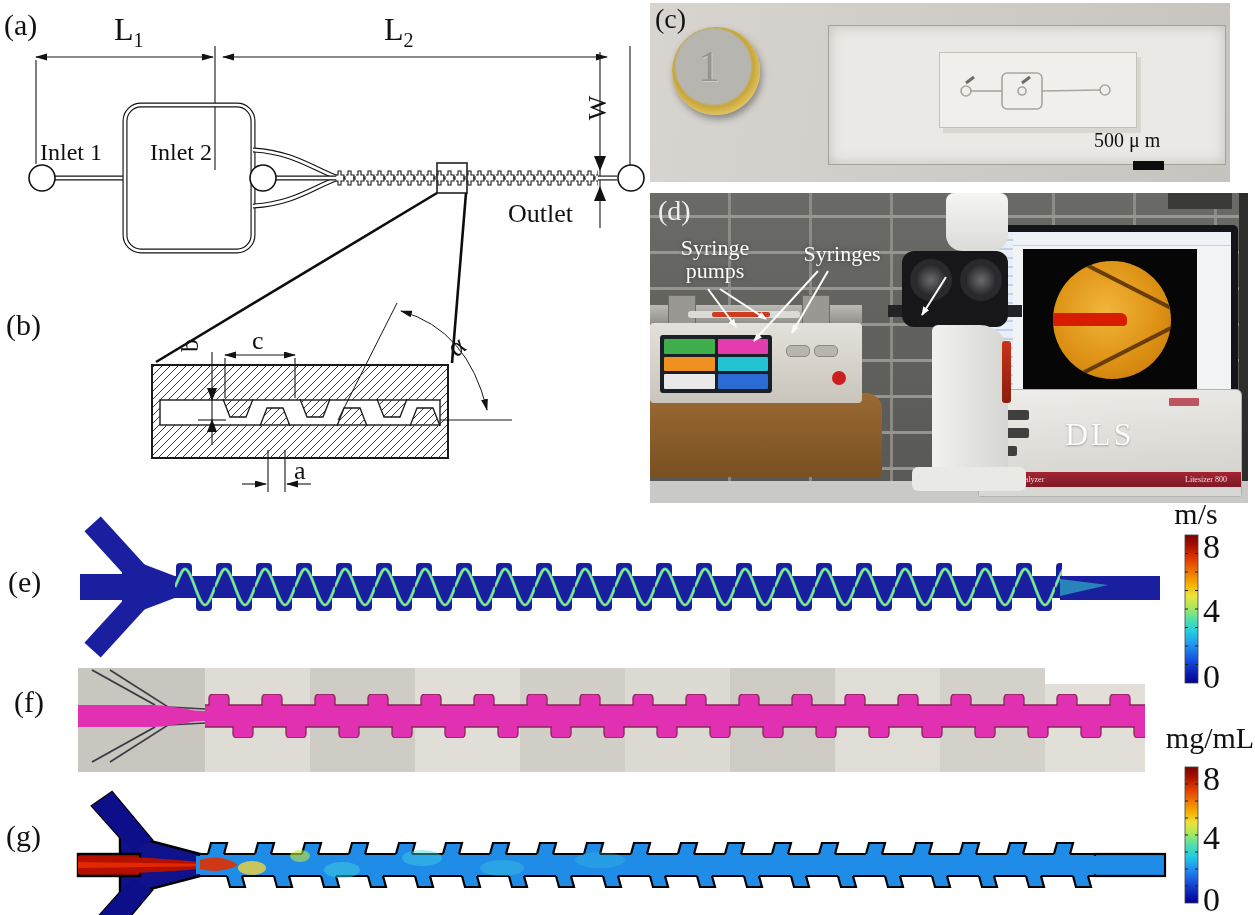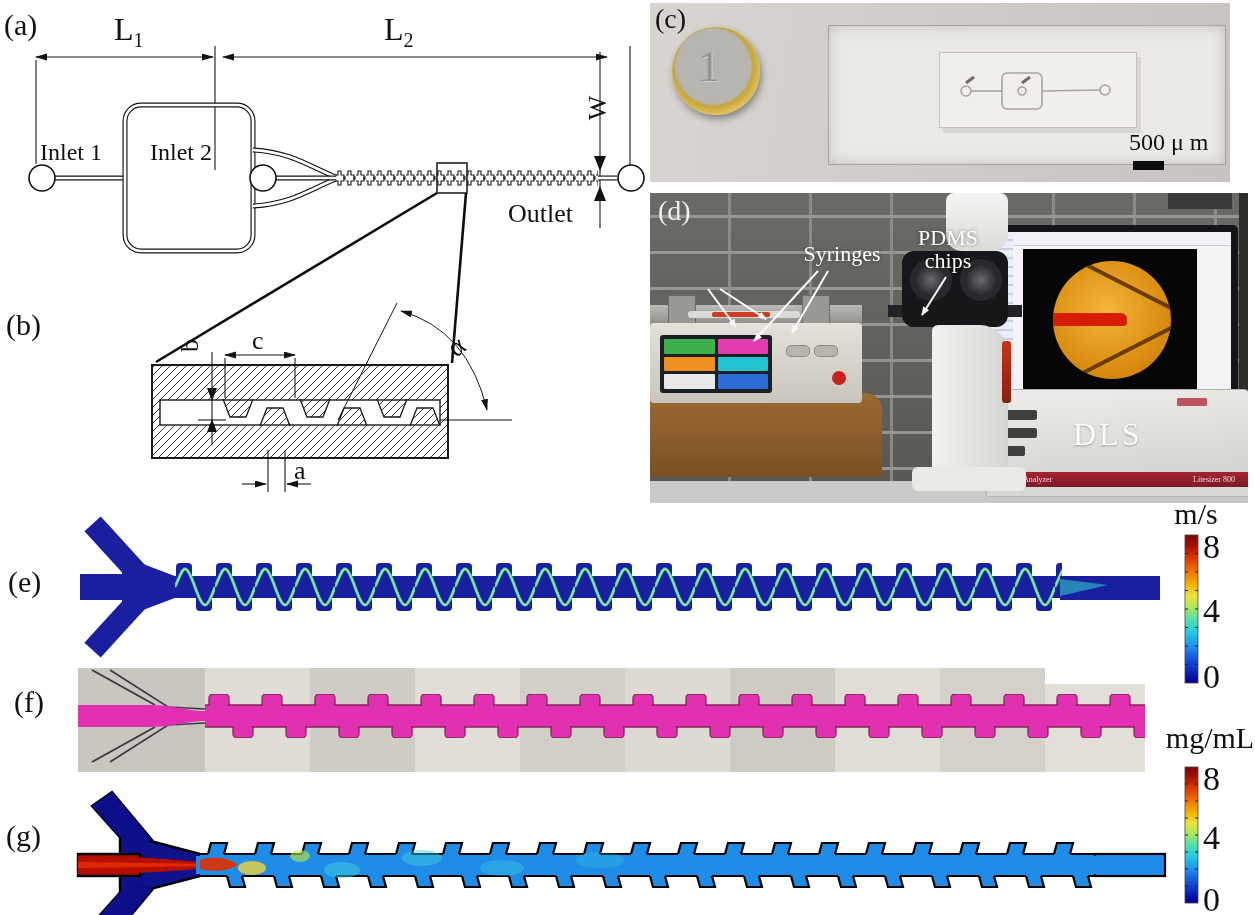--- a/index.html
+++ b/index.html
@@ -30,21 +30,21 @@
   .c-label{position:absolute;left:5px;top:0px;font-size:28px;color:#111}
   .c-coin{position:absolute;left:22px;top:24px;width:88px;height:88px;border-radius:50%;
     background:radial-gradient(circle at 47% 45%,#b6b5b0 0 55%,#c7a63a 59%,#e0c25c 72%,#8a6d22 97%);
     box-shadow:2px 4px 7px rgba(40,40,40,.45)}
   .c-coin-digit{position:absolute;left:26px;top:14px;font-size:44px;color:#8f8e88;opacity:.8;
     text-shadow:1px 1px 0 #d4d3cf}
   .c-slide{position:absolute;left:178px;top:22px;width:396px;height:138px;background:#eae9e5;
     border:1.5px solid #a5a29c;box-shadow:inset 0 0 14px rgba(120,118,112,.35)}
   .c-block{position:absolute;left:110px;top:26px;width:196px;height:74px;background:#f0efeb;
     border:1px solid #c4c1bb;box-shadow:4px 5px 0 #d9d7d2}
-  .c-scale-text{position:absolute;left:479px;top:126px;font-size:24px;color:#111}
+  .c-scale-text{position:absolute;left:444px;top:126px;font-size:20px;color:#111}
   .c-scale-bar{position:absolute;left:483px;top:158px;width:31px;height:9px;background:#0c0c0c}
   #panel-d{left:650px;top:193px;width:598px;height:310px;overflow:hidden;
     background:
       repeating-linear-gradient(90deg,rgba(150,148,142,0) 0 78px,rgba(150,148,142,.8) 78px 81px),
       repeating-linear-gradient(0deg,rgba(160,158,152,0) 0 33px,rgba(160,158,152,.85) 33px 36px),
       linear-gradient(#6a6a66,#575753)}
   .d-label-d{position:absolute;left:8px;top:2px;font-size:28px;color:#f0f0ee}
   .d-table{position:absolute;left:0;bottom:0;width:100%;height:22px;background:#c9cac7}
   .d-darktr{position:absolute;right:16px;top:0;width:64px;height:16px;background:#3a3a38}
   .d-darkright{position:absolute;right:0;top:0;width:9px;height:100%;background:#2d2d2b}
@@ -83,21 +83,21 @@
   .d-mimg{position:absolute;left:58px;top:17px;width:174px;height:142px;background:#060606;overflow:hidden}
   .d-circle{position:absolute;left:30px;top:12px;width:118px;height:118px;border-radius:50%;overflow:hidden;
     background:radial-gradient(circle at 45% 42%,#f2b63a,#dc9013 58%,#bf7207)}
   .d-chanline{position:absolute;width:150px;height:4px;background:#6a3c08}
   .d-redband{position:absolute;left:0;top:52px;width:74px;height:13px;background:#d81c00;border-radius:0 6px 4px 0}
   .d-mtask{position:absolute;left:0;bottom:0;width:100%;height:12px;background:#23262c;display:flex;gap:4px;
     align-items:center;padding-left:60px}
   .d-mtask i{display:block;width:5px;height:5px}
   .d-stand{position:absolute;left:432px;top:242px;width:30px;height:28px;background:#191a1d}
   .d-standbase{position:absolute;left:400px;top:268px;width:94px;height:9px;background:#191a1d;border-radius:3px}
-  .d-dls{position:absolute;left:336px;top:196px;width:262px;height:106px;border:1px solid #b2b1ac;
+  .d-dls{position:absolute;left:328px;top:196px;width:262px;height:106px;border:1px solid #b2b1ac;
     border-radius:6px 6px 3px 3px;background:linear-gradient(175deg,#eeede9,#cfcec9)}
   .d-dlsbtn{position:absolute;left:14px;width:36px;height:10px;background:#3f3f3d;border-radius:2px}
   .d-dls-text{position:absolute;left:86px;top:26px;font-size:32px;letter-spacing:3px;color:#fdfdfc;
     text-shadow:0 1px 2px rgba(90,90,90,.5)}
   .d-dls-logo{position:absolute;right:42px;top:8px;width:30px;height:8px;background:#b33040;border-radius:1px;opacity:.8}
   .d-dls-stripe{position:absolute;left:0;bottom:9px;width:100%;height:15px;
     background:linear-gradient(#a32433,#7e1a26);color:#f2dadd;font-size:8px}
   .d-dls-foot{position:absolute;left:0;bottom:0;width:100%;height:9px;background:#d8d7d3}
   .d-lab{position:absolute;color:#fbfbf9;font-size:22px;line-height:1.04;text-align:center;
     text-shadow:0 0 4px rgba(0,0,0,.45)}
@@ -433,22 +433,22 @@
   <div class="d-scope-stage"></div>
   <div class="d-scope-bino">
     <div class="d-eye" style="left:8px;top:8px"></div>
     <div class="d-eye" style="left:58px;top:8px"></div>
   </div>
   <div class="d-scope-col"></div>
   <div class="d-scope-base"></div>
   <div class="d-vial"></div>
 
   <span class="d-label-d">(d)</span>
+  <div class="d-lab" style="left:6px;top:44px;width:118px">Syringe pumps</div>
   <div class="d-lab" style="left:136px;top:50px;width:112px">Syringes</div>
-  <div class="d-lab" style="left:246px;top:34px;width:104px">PDMS chips</div>
   <svg width="598" height="310" viewBox="0 0 598 310" style="position:absolute;left:0;top:0">
     <defs>
       <marker id="warr" markerUnits="userSpaceOnUse" markerWidth="9" markerHeight="7" refX="8" refY="3.5" orient="auto">
         <path d="M0,0 L9,3.5 L0,7 Z" fill="#fbfbf9"></path>
       </marker>
     </defs>
     <g stroke="#fbfbf9" stroke-width="2" fill="none">
       <line x1="58" y1="96" x2="86" y2="134" marker-end="url(#warr)"></line>
       <line x1="70" y1="96" x2="116" y2="126" marker-end="url(#warr)"></line>
       <line x1="168" y1="78" x2="104" y2="148" marker-end="url(#warr)"></line>

